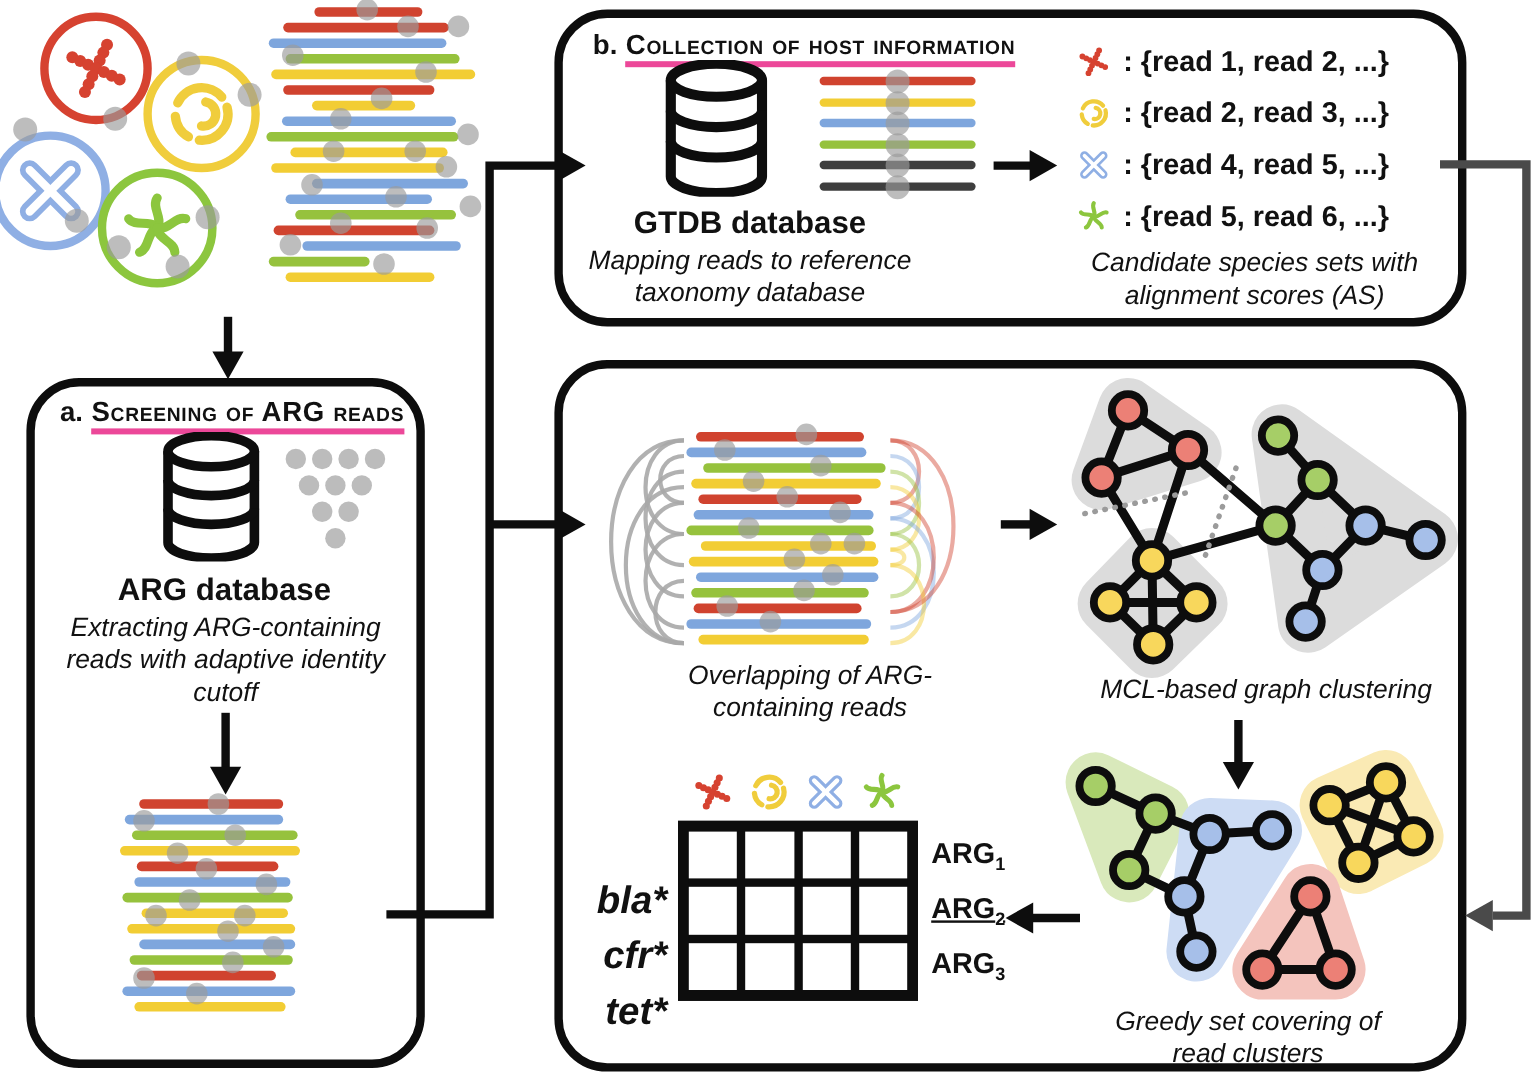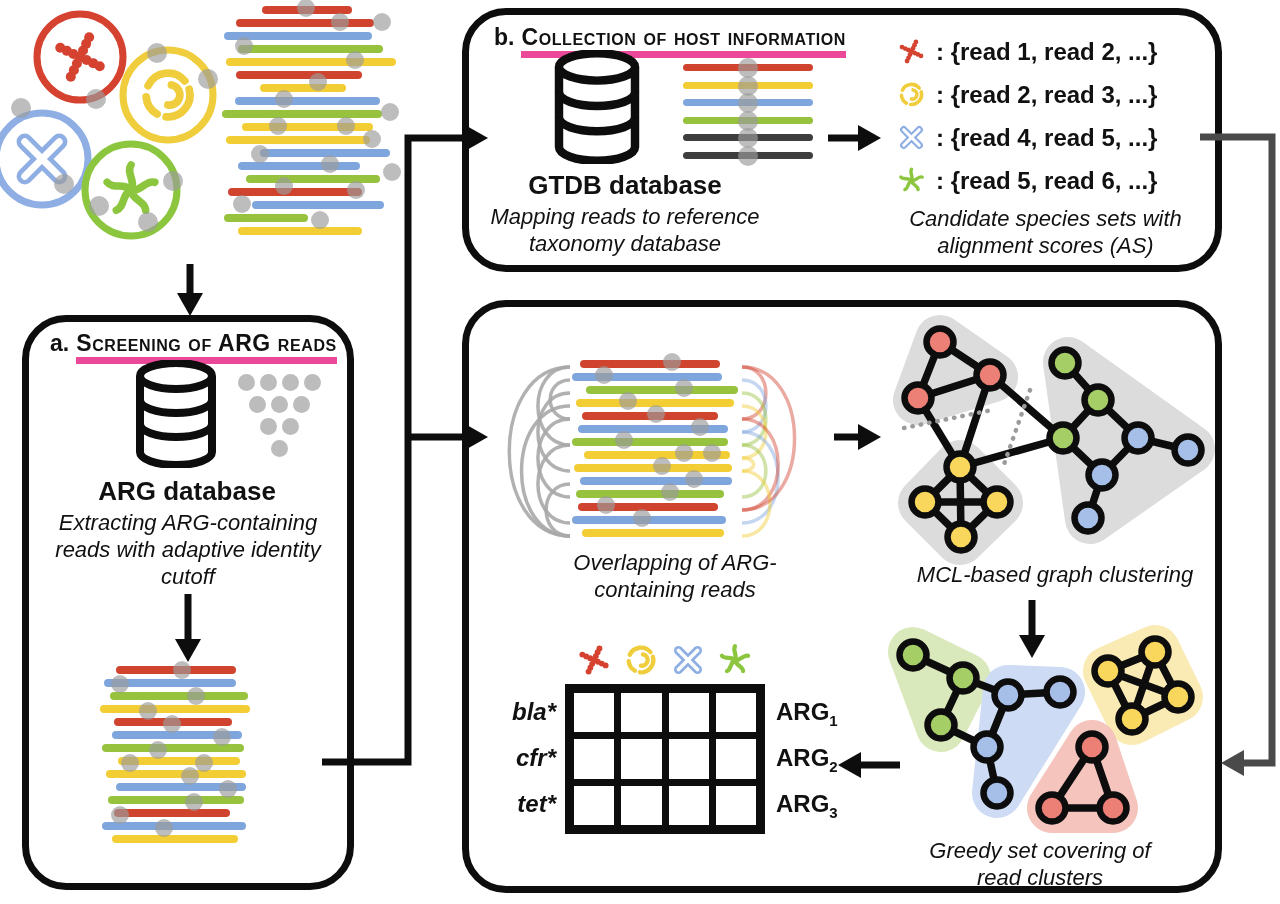--- a/index.html
+++ b/index.html
@@ -4,34 +4,34 @@
 <style>
   html,body{margin:0;padding:0;background:#fff;}
   #canvas{position:relative;width:1280px;height:904px;background:#fff;overflow:hidden;
           font-family:"Liberation Sans",sans-serif;color:#111;}
   .panel{position:absolute;background:#fff;border:7px solid #0d0d0d;border-radius:44px;
          box-sizing:border-box;z-index:1;}
   #overlay{position:absolute;left:0;top:0;z-index:2;pointer-events:none;}
   .abs{position:absolute;z-index:3;}
   .box-head{font-size:23px;font-weight:bold;white-space:nowrap;}
   .box-id{margin-right:7px;}
-  .box-title{font-variant:small-caps;letter-spacing:.6px;border-bottom:7px solid #ec4899;padding-bottom:1px;}
+  .box-title{font-variant:small-caps;letter-spacing:.6px;border-bottom:5px solid #ec4899;padding-bottom:1px;}
   .db-label{font-size:26px;font-weight:bold;text-align:center;white-space:nowrap;}
   .caption{font-size:22px;font-style:italic;text-align:center;line-height:1.22;}
   .readset-row{display:flex;align-items:center;gap:9px;font-size:24px;font-weight:bold;white-space:nowrap;}
   .stack{position:absolute;z-index:3;}
   .bar{position:absolute;height:8px;border-radius:4px;}
   .gdot{position:absolute;width:18px;height:18px;border-radius:50%;background:#9b9b9b;opacity:.66;}
   .pdot{position:absolute;border-radius:50%;background:#bcbcbc;}
   .micon{position:absolute;z-index:3;line-height:0;}
   #arg-table{position:absolute;left:565px;top:684px;width:182px;height:132px;background:#0d0d0d;
              border:9px solid #0d0d0d;display:grid;grid-template-columns:repeat(4,1fr);
              grid-template-rows:repeat(3,1fr);gap:7px;z-index:3;}
   .cell{background:#fff;}
-  .row-label-left{font-size:24px;font-weight:bold;font-style:italic;text-align:right;white-space:nowrap;}
+  .row-label-left{font-size:32px;font-weight:bold;font-style:italic;text-align:right;white-space:nowrap;margin-top:34px;}
   .row-label-right{font-size:24px;font-weight:bold;white-space:nowrap;}
   .row-label-right sub{font-size:15px;}
 </style>
 </head>
 <body>
 
 <div id="canvas">
 
   <svg id="overlay" width="1280" height="904" viewBox="0 0 1280 904">
       <g>
@@ -469,16 +469,16 @@
       <div class="cell"></div>
     <div class="cell"></div>
       <div class="cell"></div>
       <div class="cell"></div>
       <div class="cell"></div>
   </div>
   <div class="abs row-label-left" style="left:490px;top:698px;width:66px;">bla*</div>
   <div class="abs row-label-left" style="left:490px;top:744px;width:66px;">cfr*</div>
   <div class="abs row-label-left" style="left:490px;top:790px;width:66px;">tet*</div>
   <div class="abs row-label-right" style="left:776px;top:698px;"><span>ARG</span><sub>1</sub></div>
-  <div class="abs row-label-right" style="left:776px;top:744px;"><span>ARG</span><sub>2</sub></div>
+  <div class="abs row-label-right" style="left:776px;top:744px;text-decoration:underline;"><span>ARG</span><sub>2</sub></div>
   <div class="abs row-label-right" style="left:776px;top:790px;"><span>ARG</span><sub>3</sub></div>
 
 </div>
 
 </body></html>

